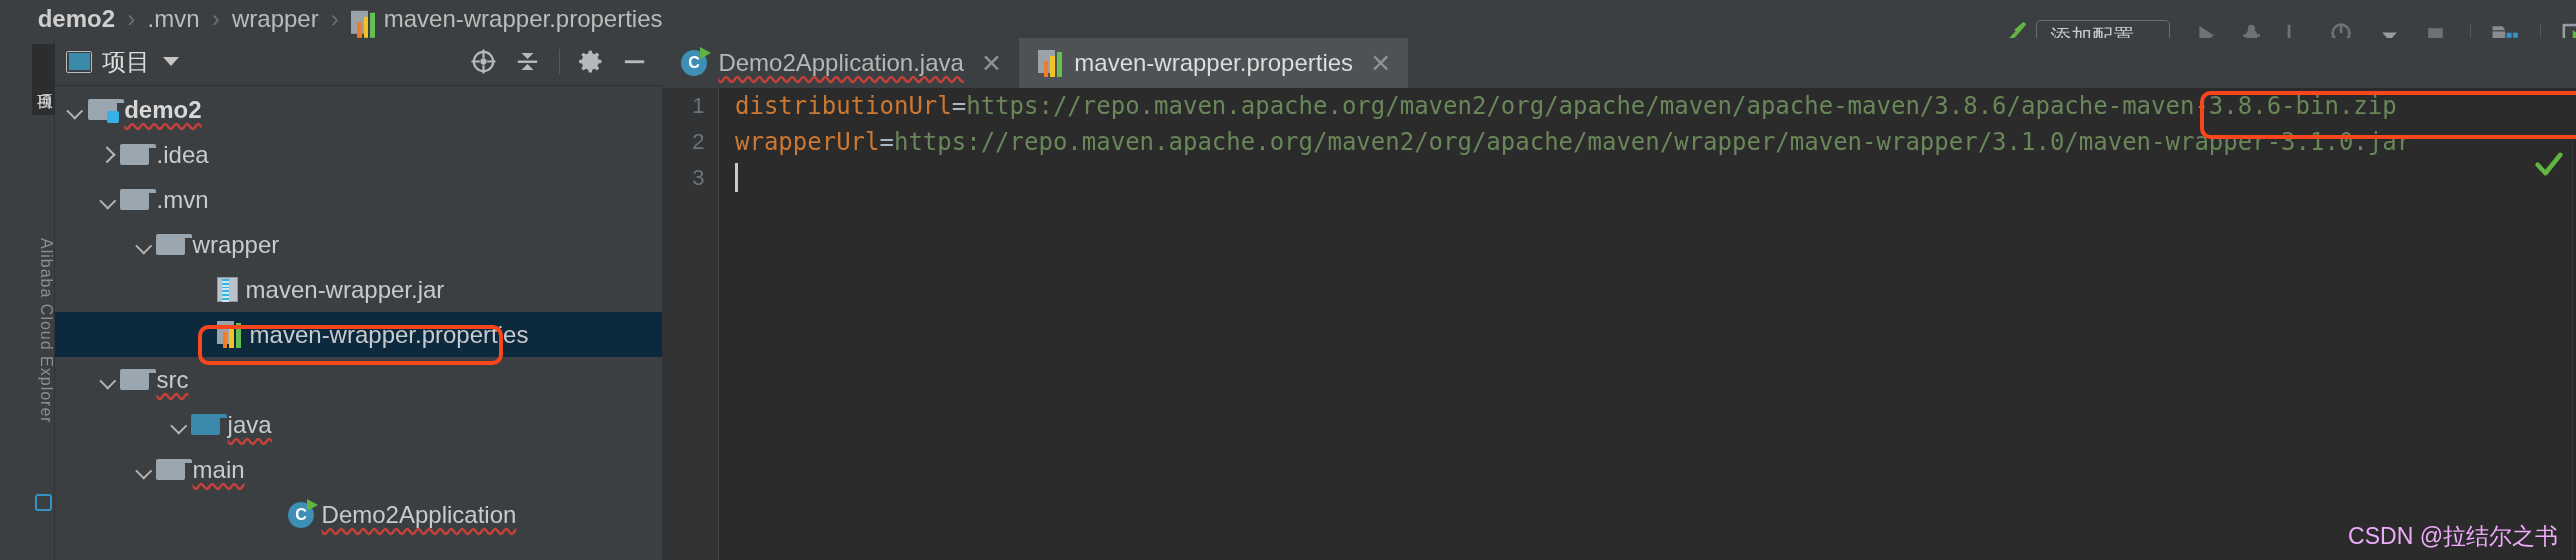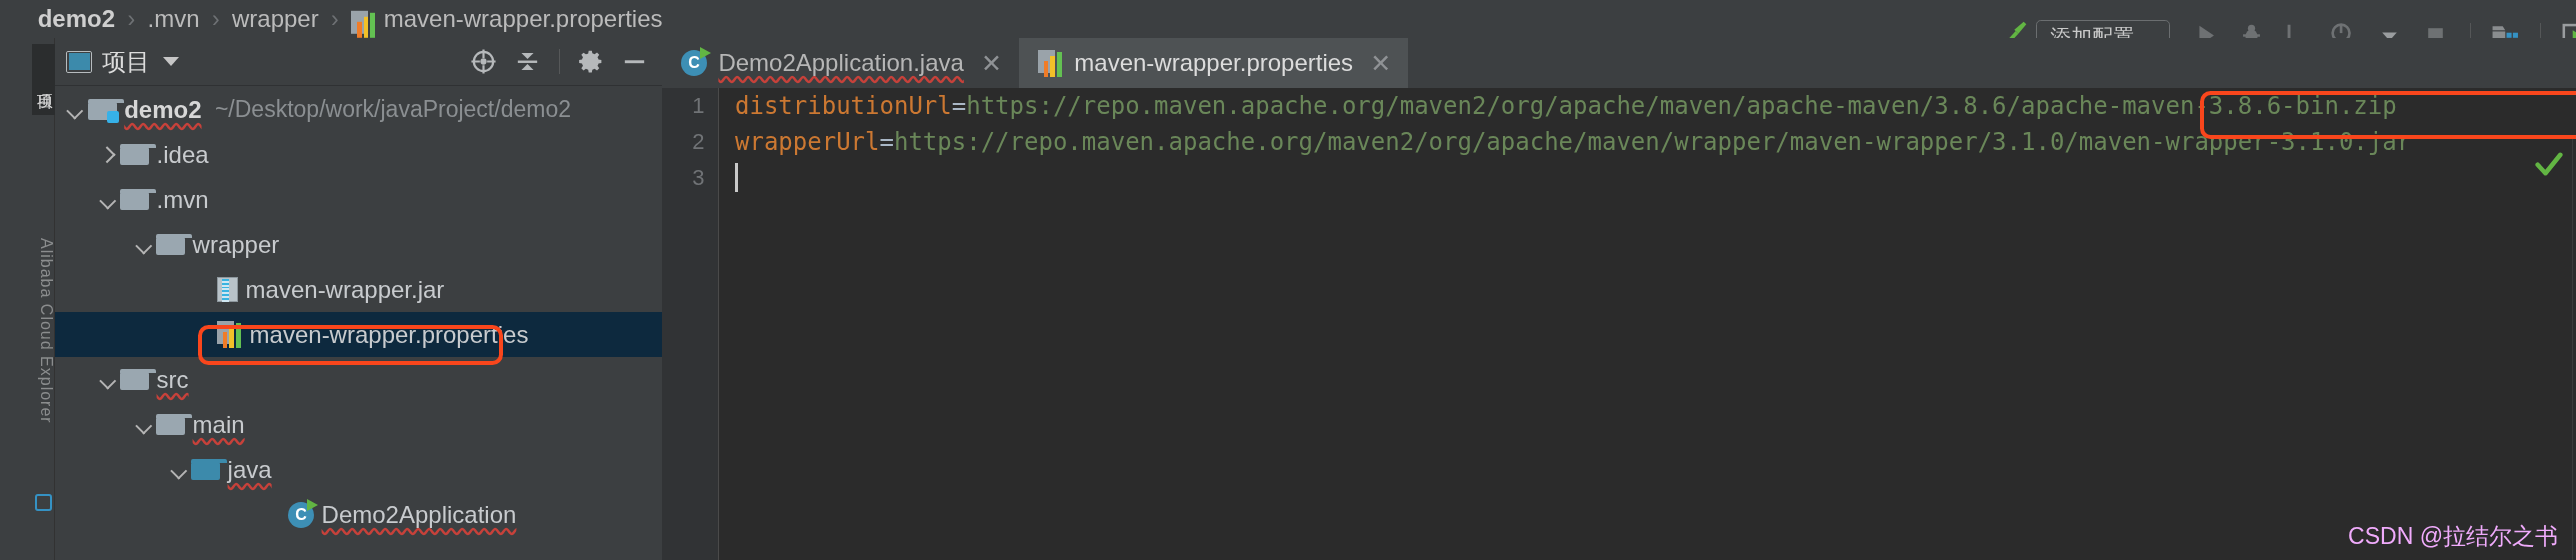--- a/index.html
+++ b/index.html
@@ -300,21 +300,20 @@
     <div class="tree">
 
       <div class="node" style="padding-left:7.6px">
         <span class="chev"></span>
         <span class="ico folder">
             <span class="tab"></span>
             <span class="body"></span>
             <span class="badge"></span>
           </span>
         <span class="node-label bold wavy">demo2</span>
-        <span class="node-path">~/Desktop/work/javaProject/demo2</span>
       </div>
 
       <div class="node" style="padding-left:40px">
         <span class="chev right"></span>
         <span class="ico folder">
             <span class="tab"></span>
             <span class="body"></span>
           </span>
         <span class="node-label">.idea</span>
       </div>
@@ -359,36 +358,36 @@
 
       <div class="node" style="padding-left:40px">
         <span class="chev"></span>
         <span class="ico folder">
             <span class="tab"></span>
             <span class="body"></span>
           </span>
         <span class="node-label wavy">src</span>
       </div>
 
+      <div class="node" style="padding-left:111px">
+        <span class="chev"></span>
+        <span class="ico folder blue">
+            <span class="tab"></span>
+            <span class="body"></span>
+          </span>
+        <span class="node-label wavy">java</span>
+      </div>
+
       <div class="node" style="padding-left:76px">
         <span class="chev"></span>
         <span class="ico folder">
             <span class="tab"></span>
             <span class="body"></span>
           </span>
         <span class="node-label wavy">main</span>
-      </div>
-
-      <div class="node" style="padding-left:111px">
-        <span class="chev"></span>
-        <span class="ico folder blue">
-            <span class="tab"></span>
-            <span class="body"></span>
-          </span>
-        <span class="node-label wavy">java</span>
       </div>
 
 
       <div class="node" style="padding-left:208px">
         <span class="chev none"></span>
         <span class="ico cls">
             <span class="run"></span>
           </span>
         <span class="node-label wavy">Demo2Application</span>
       </div>

